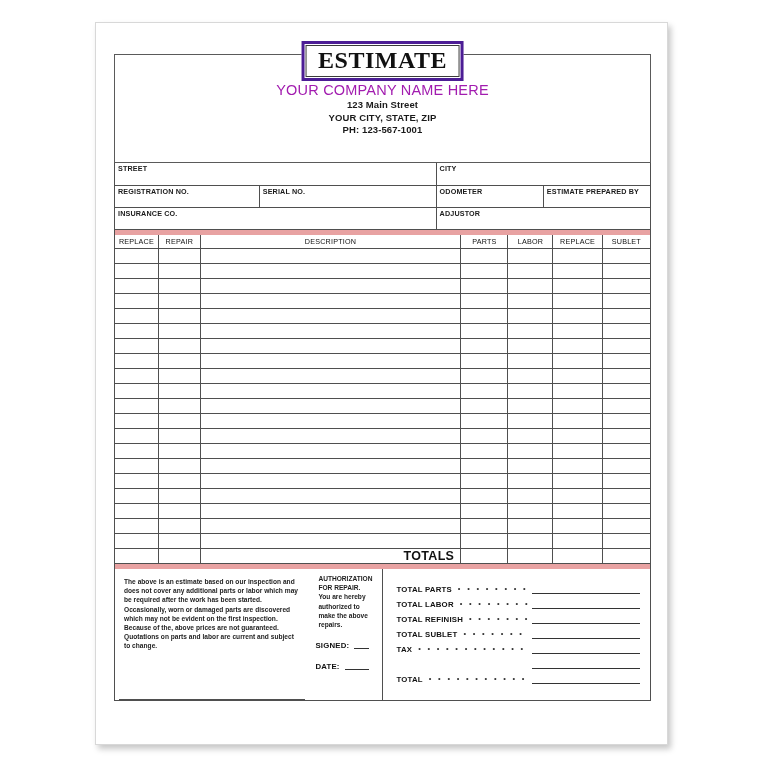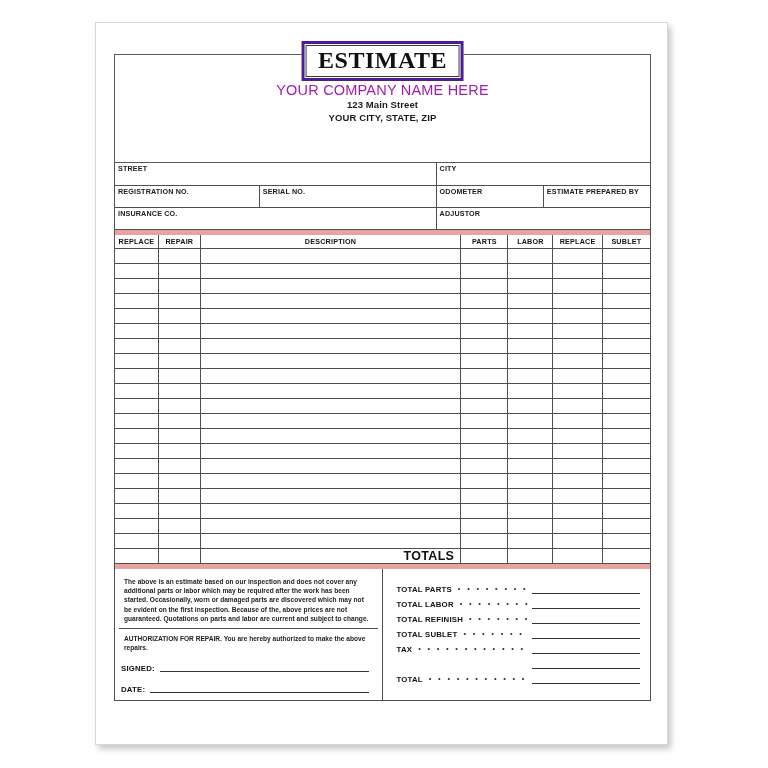--- a/index.html
+++ b/index.html
@@ -117,21 +117,21 @@
 
   
   .items { border-collapse: collapse; width: 100%; table-layout: fixed; }
   .items th, .items td {
     border: 1px solid #4f4f4f;
     box-sizing: border-box;
   }
   .items th {
     height: 14px;
     font-size: 7.2px;
-    font-weight: bold;
+    font-weight: normal;
     letter-spacing: 0.2px;
     color: #111111;
     padding: 0;
     border-top: none;
   }
   .items td { height: 15px; padding: 0; }
   .totals-cell {
     text-align: right;
     padding-right: 6px !important;
     font-size: 12.5px;
@@ -147,21 +147,21 @@
     border: 1px solid #4f4f4f;
     border-top: none;
     box-sizing: border-box;
     height: 132px;
   }
   .bottom-left {
     width: 50%;
     border-right: 1px solid #4f4f4f;
     box-sizing: border-box;
     display: flex;
-    flex-direction: column;
+    flex-direction: row;
   }
   .disclaimer-box {
     border-bottom: 1px solid #4f4f4f;
     margin: 4px 4px 0 4px;
     padding: 4px 5px 5px 5px;
     box-sizing: border-box;
   }
   .disclaimer-text {
     font-size: 6.6px;
     line-height: 9.2px;
@@ -248,20 +248,21 @@
     <div class="header-block">
       <div class="title-box">
         <div class="title-box-inner">
           <div class="title-text">ESTIMATE</div>
         </div>
       </div>
       <div class="company-block">
         <div class="company-name">YOUR COMPANY NAME HERE</div>
         <div class="company-line">123 Main Street</div>
         <div class="company-line">YOUR CITY, STATE, ZIP</div>
+        <div class="company-line">PH: 123-567-1001</div>
       </div>
     </div>
 
     <table class="info-grid">
       <colgroup>
         <col style="width:13.5%">
           <col style="width:13.5%">
           <col style="width:14%">
           <col style="width:19%">
         <col style="width:20%">

